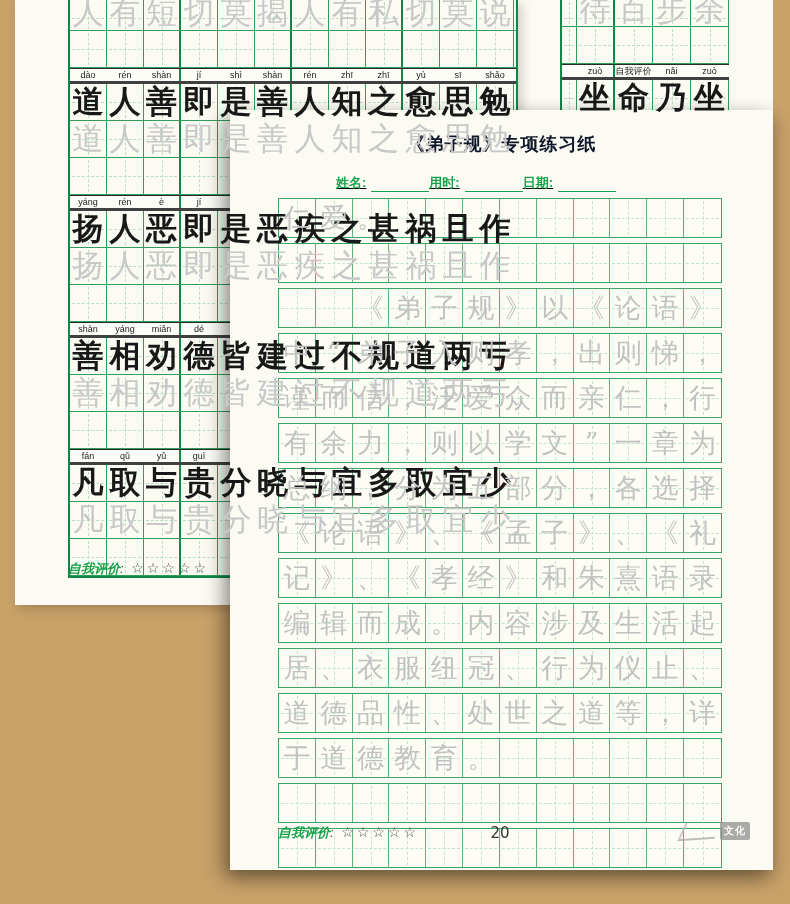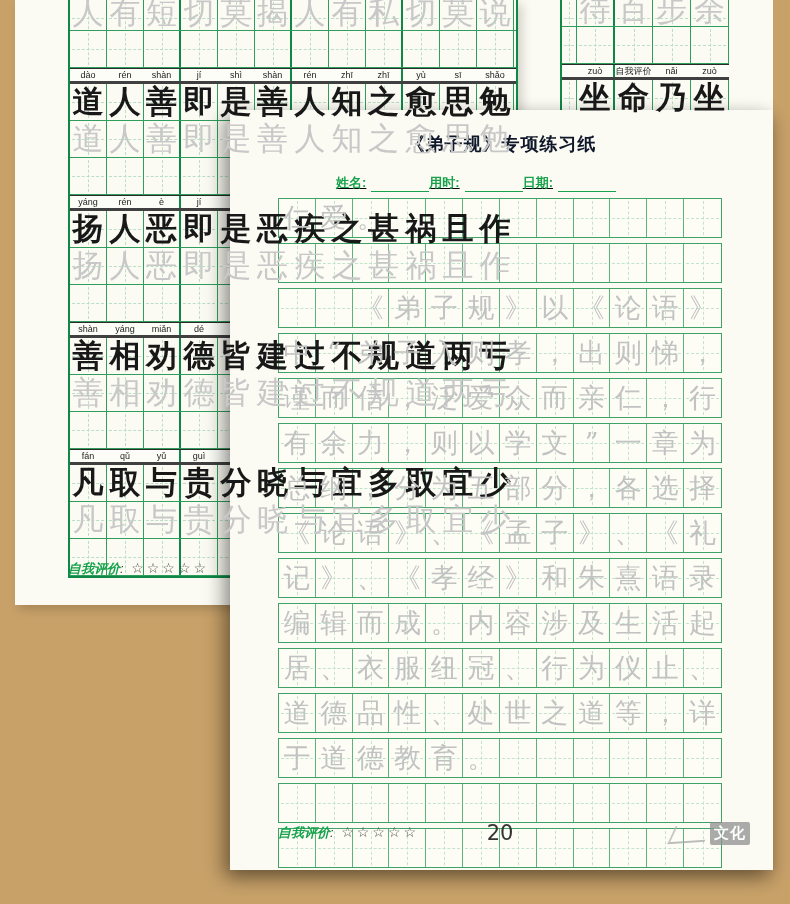--- a/index.html
+++ b/index.html
@@ -57,26 +57,26 @@
   .fgrid{left:48px;top:88px;width:444px;}
   .frow{display:flex;box-sizing:border-box;border:1.5px solid #3fa368;margin-bottom:5px;background:#fdfdf6;}
   .fcell{position:relative;box-sizing:border-box;width:37px;height:38px;
          border-right:1px solid #5ab47c;display:flex;align-items:center;justify-content:center;}
   .fcell:last-child{border-right:none;}
   .fcell::before{content:"";position:absolute;left:2px;right:2px;top:50%;border-top:1px dashed #c2e4cd;}
   .fcell::after{content:"";position:absolute;top:2px;bottom:2px;left:50%;border-left:1px dashed #c2e4cd;}
   .fcell .glyph{font-size:27px;color:#c2c2c2;}
 
   .ffooter{position:absolute;left:48px;top:714px;width:444px;display:flex;align-items:center;}
-  .pageno{position:absolute;left:0;right:0;text-align:center;font-size:21px;color:#333;
+  .pageno{position:absolute;left:0;right:0;text-align:center;font-size:15px;color:#333;
           font-family:"DejaVu Sans",sans-serif;}
   .stamp{position:absolute;right:-28px;top:-2px;display:flex;align-items:center;opacity:.75;}
   .stamp-script{width:34px;height:16px;border-bottom:2px solid #a6a6a6;border-left:2px solid #b5b5b5;
                 transform:skewX(-28deg) rotate(-4deg);margin-right:2px;}
-  .stamp-box{background:#8f8f8f;color:#fff;font-size:15px;font-weight:bold;padding:2px 4px;
+  .stamp-box{background:#8f8f8f;color:#fff;font-size:10px;font-weight:bold;padding:2px 4px;
              border-radius:2px;letter-spacing:1px;}
 </style>
 </head>
 <body>
 
 <div class="scene">
 
   <div class="page page-right">
     <div class="grid rgrid" id="right-grid">
         <div class="grow faint cut2">

